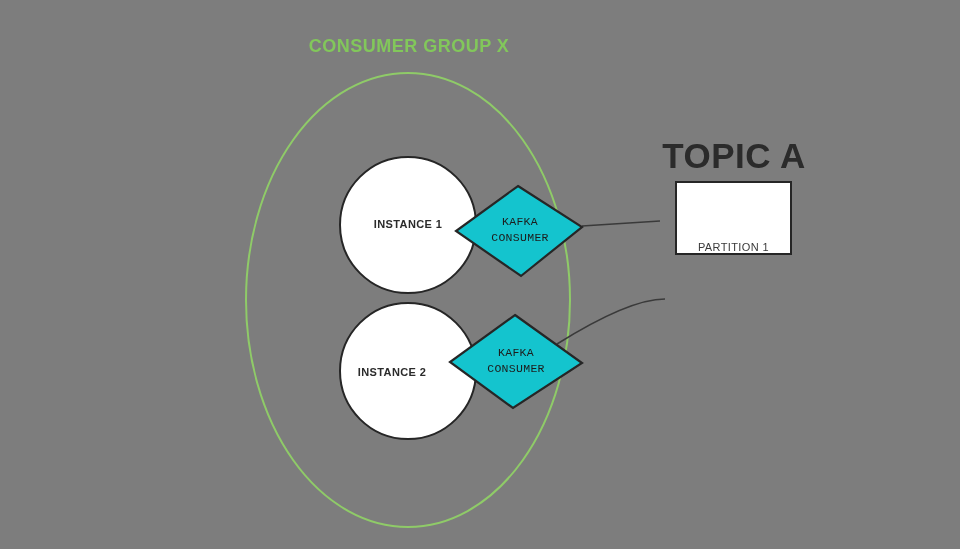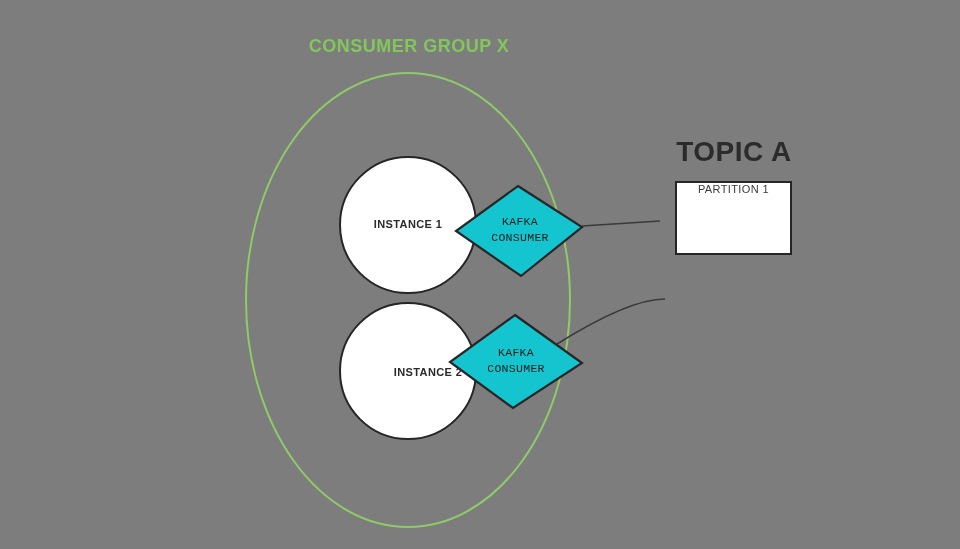--- a/index.html
+++ b/index.html
@@ -17,37 +17,37 @@
   .connector{fill:none;stroke:var(--connector,#3a3a3a);stroke-width:1.6;}
   .txt{position:absolute;text-align:center;color:var(--text-dark,#2b2b2b);}
   .group-title{
     left:244px;top:36px;width:330px;
     font-size:18px;font-weight:bold;letter-spacing:.5px;
     color:var(--group-title,#82c75b);
     text-align:center;
   }
   .topic-title{
     left:650px;top:136px;width:168px;
-    font-size:28px;font-weight:bold;letter-spacing:.5px;
+    font-size:35px;font-weight:bold;letter-spacing:.5px;
   }
   .instance-label{
     width:136px;font-size:11px;font-weight:bold;letter-spacing:.4px;line-height:14px;
   }
   .instance-1{left:340px;top:217px;}
-  .instance-2{left:360px;top:365px;}
+  .instance-2{left:324px;top:365px;}
   .consumer-label{
     width:130px;font-size:11.5px;line-height:16px;letter-spacing:.3px;color:#1d1d1d;font-family:Liberation Mono, monospace;
   }
   .consumer-1{left:455px;top:214px;}
   .consumer-2{left:451px;top:345px;}
   .partition{
     position:absolute;left:675px;width:117px;
     box-sizing:border-box;border:2px solid var(--shape-stroke,#383838);
     background:var(--node-fill,#fff);
-    display:flex;align-items:flex-start;justify-content:center;
+    display:flex;align-items:flex-end;justify-content:center;
     font-size:11px;letter-spacing:.4px;color:#3a3a3a;
   }
   .partition-1{top:181px;height:74px;}
   .partition-2{top:255px;height:79px;}
 </style>
 </head>
 <body>
 
 <div class="stage">
 

